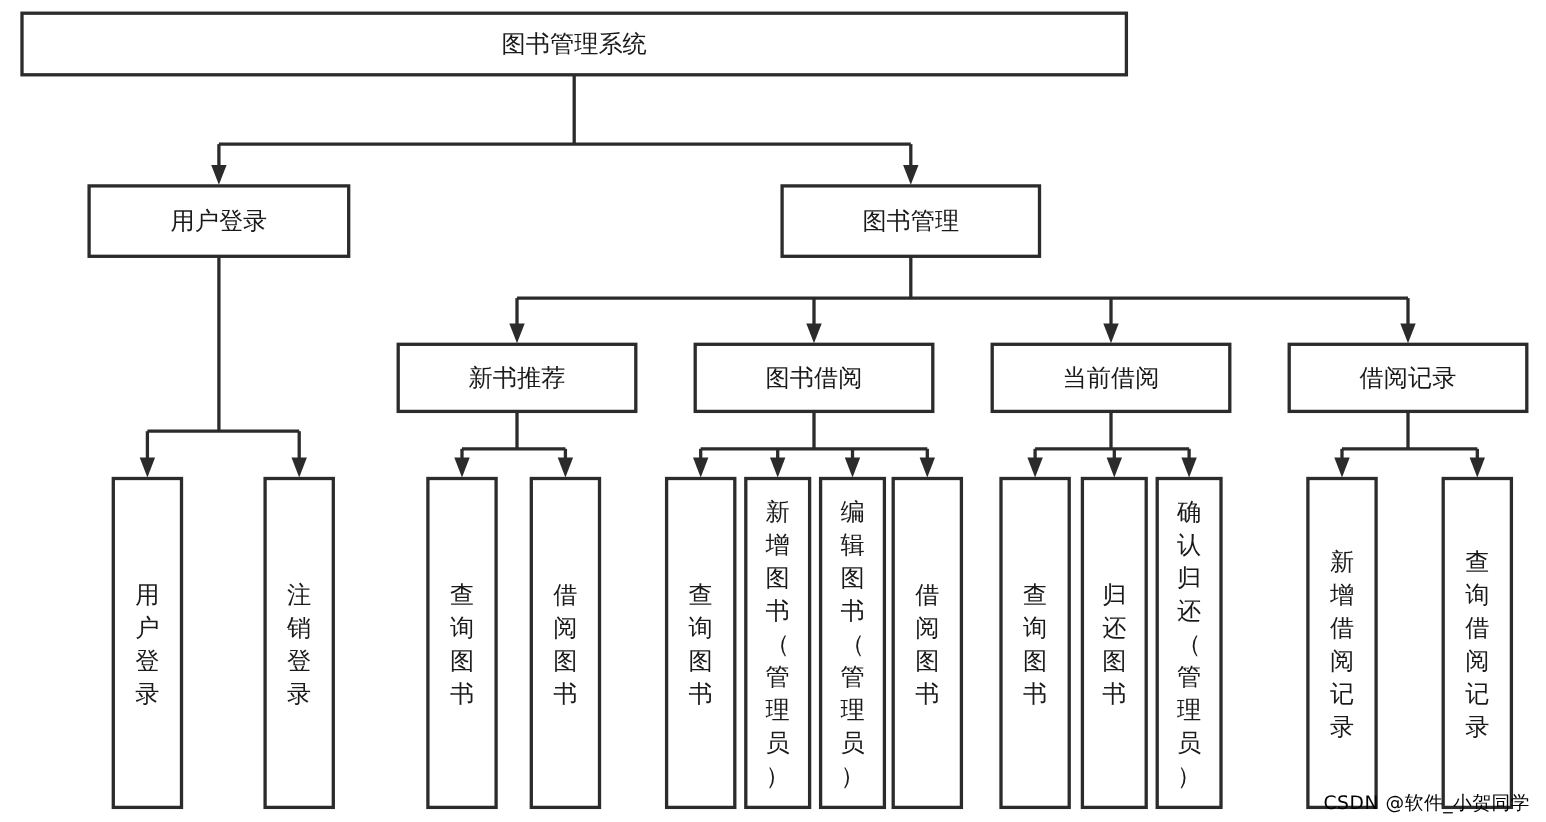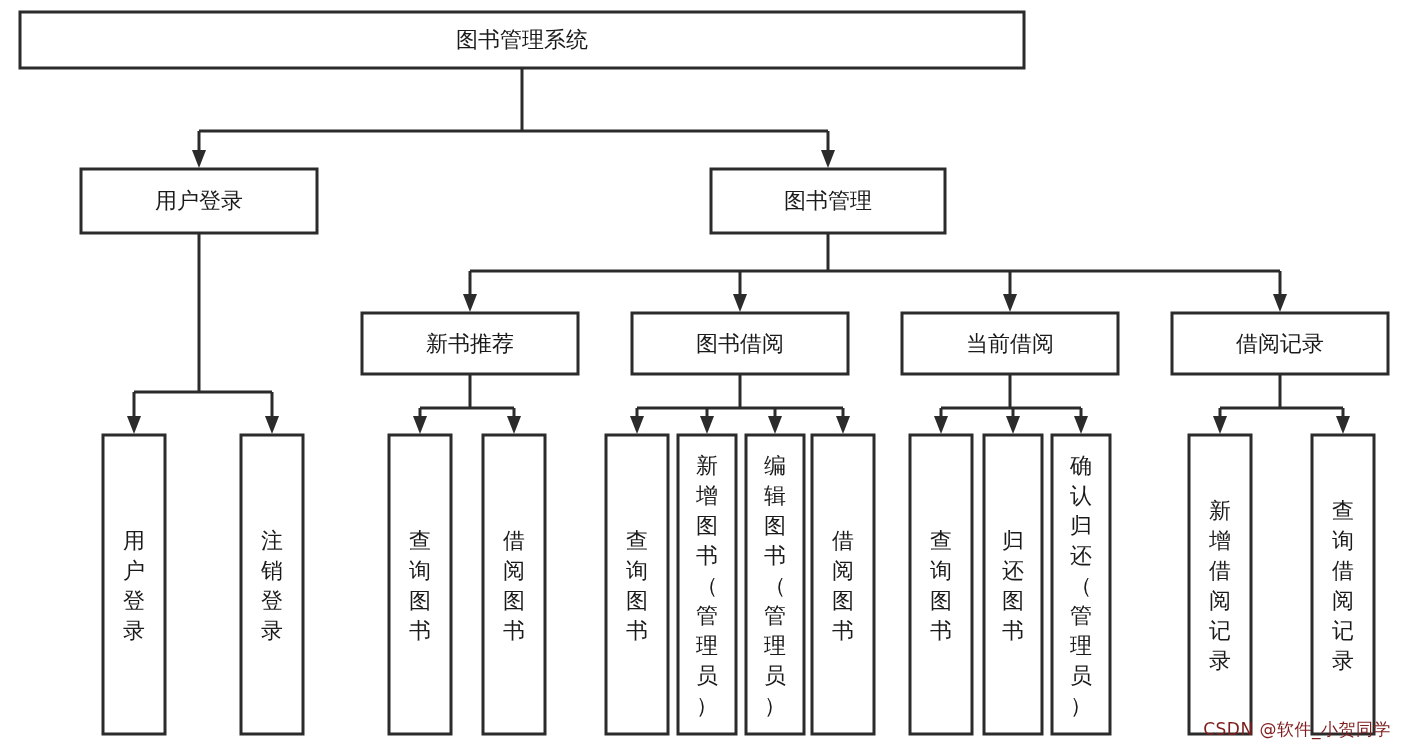--- a/index.html
+++ b/index.html
@@ -22,21 +22,21 @@
     font-size:22px;fill:#1a1a1a;
     text-anchor:middle;
   }
   .connector{
     stroke:#2b2b2b;stroke-width:3;fill:none;
   }
   .arrow-head{fill:#2b2b2b;stroke:none;}
   .watermark{
     position:absolute;right:14px;bottom:6px;
     font-family:"DejaVu Sans","Liberation Sans",sans-serif;
-    font-size:17px;color:#7f1d1d;white-space:nowrap;
+    font-size:17px;color:#000000;white-space:nowrap;
     letter-spacing:0.5px;
   }
 </style>
 </head>
 <body>
 
 <svg id="diagram" viewBox="0 0 1405 747" xmlns="http://www.w3.org/2000/svg">
   <g id="connectors">
       <path d="M 522 68 L 522 131" class="connector"></path>
       <path d="M 199 131 L 828 131" class="connector"></path>

